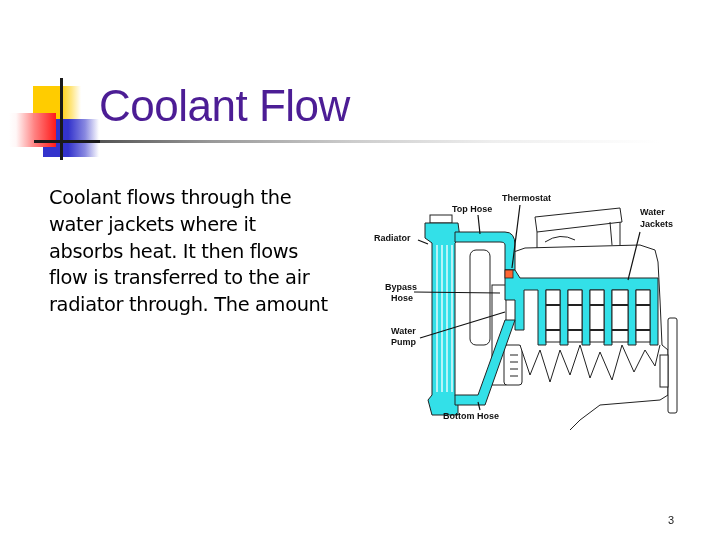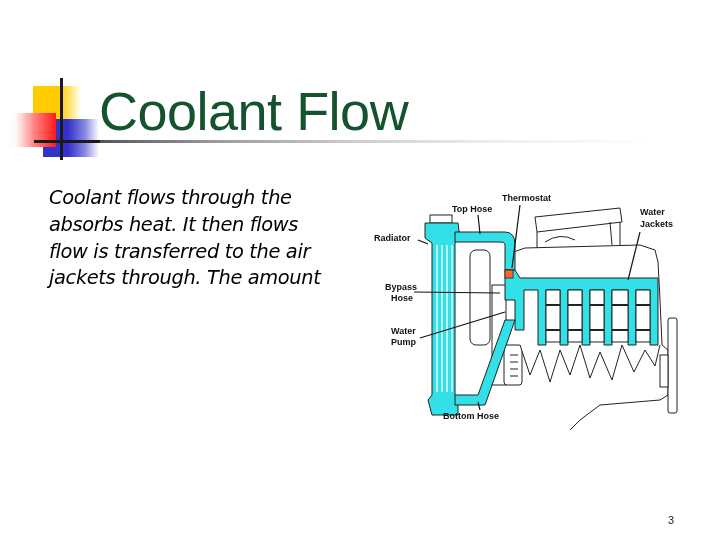--- a/index.html
+++ b/index.html
@@ -7,23 +7,23 @@
     .slide { position: absolute; inset: 0; }
 
     
     .deco-yellow { position: absolute; left: 33px; top: 86px; width: 48px; height: 34px; background: linear-gradient(to right, #ffcc00 55%, #ffe680 80%, rgba(255,255,255,0)); }
     .deco-blue { position: absolute; left: 43px; top: 119px; width: 56px; height: 38px; background: linear-gradient(to right, #3333cc 45%, #8888e0 75%, rgba(255,255,255,0)); }
     .deco-red { position: absolute; left: 9px; top: 113px; width: 47px; height: 34px; background: linear-gradient(to left, #ff1a1a 0%, #ff8080 45%, rgba(255,230,230,0.3) 85%, rgba(255,255,255,0)); }
     .deco-vline { position: absolute; left: 60px; top: 78px; width: 3px; height: 82px; background: #1a1a1a; }
     .deco-hline { position: absolute; left: 34px; top: 140px; width: 70px; height: 3px; background: #1a1a1a; }
     .title-rule { position: absolute; left: 100px; top: 140px; width: 560px; height: 3px; background: linear-gradient(to right, #555 0%, #999 20%, #ccc 45%, #eee 70%, rgba(255,255,255,0) 100%); }
 
-    .title { position: absolute; left: 99px; top: 84px; font-family: "Liberation Sans", sans-serif; font-size: 54px; color: #14532d; line-height: 1; letter-spacing: -0.5px; margin: 0; font-weight: normal; }
+    .title { position: absolute; left: 99px; top: 84px; font-family: "Liberation Sans", sans-serif; font-size: 44px; color: #4c1d95; line-height: 1; letter-spacing: -0.5px; margin: 0; font-weight: normal; }
 
-    .body-text { position: absolute; left: 49px; top: 185px; width: 320px; font-family: "DejaVu Sans", sans-serif; font-size: 19.4px; line-height: 26.8px; color: #000; margin: 0; letter-spacing: -0.35px; font-style: italic; }
+    .body-text { position: absolute; left: 49px; top: 185px; width: 320px; font-family: "DejaVu Sans", sans-serif; font-size: 19.4px; line-height: 26.8px; color: #000; margin: 0; letter-spacing: -0.35px; }
     .body-text span { display: block; white-space: nowrap; }
 
     .diagram { position: absolute; left: 368px; top: 185px; width: 345px; height: 250px; }
     .lbl { font-family: "Liberation Sans", sans-serif; font-weight: bold; font-size: 9px; fill: #111; }
 
     .page-number { position: absolute; left: 668px; top: 514px; font-family: "Liberation Sans", sans-serif; font-size: 11px; color: #222; }
   </style>
 </head>
 <body>
 
@@ -32,23 +32,24 @@
   <div class="deco-blue"></div>
   <div class="deco-red"></div>
   <div class="deco-vline"></div>
   <div class="deco-hline"></div>
   <div class="title-rule"></div>
 
   <h1 class="title">Coolant Flow</h1>
 
   <p class="body-text">
     <span>Coolant flows through the</span>
+    <span>water jackets where it</span>
     <span>absorbs heat. It then flows</span>
     <span>flow is transferred to the air</span>
-    <span>jackets through. The amount</span>
+    <span>radiator through. The amount</span>
   </p>
 
   <svg class="diagram" viewBox="368 185 345 250" xmlns="http://www.w3.org/2000/svg">
     <g stroke="#222" stroke-width="1" fill="none">
 
       <path d="M505 255 L525 248 L640 245 L655 250 L658 262 L660 300 L662 345 L668 350 L668 395 L660 400 L600 405 L580 420 L570 430" fill="#fff"></path>
 
       <path d="M535 217 L620 208 L622 222 L537 232 Z" fill="#fff"></path>
       <path d="M537 232 L537 248 M610 222 L612 245 M620 222 L620 245"></path>
       <path d="M545 242 Q560 232 575 240" fill="#fff"></path>

